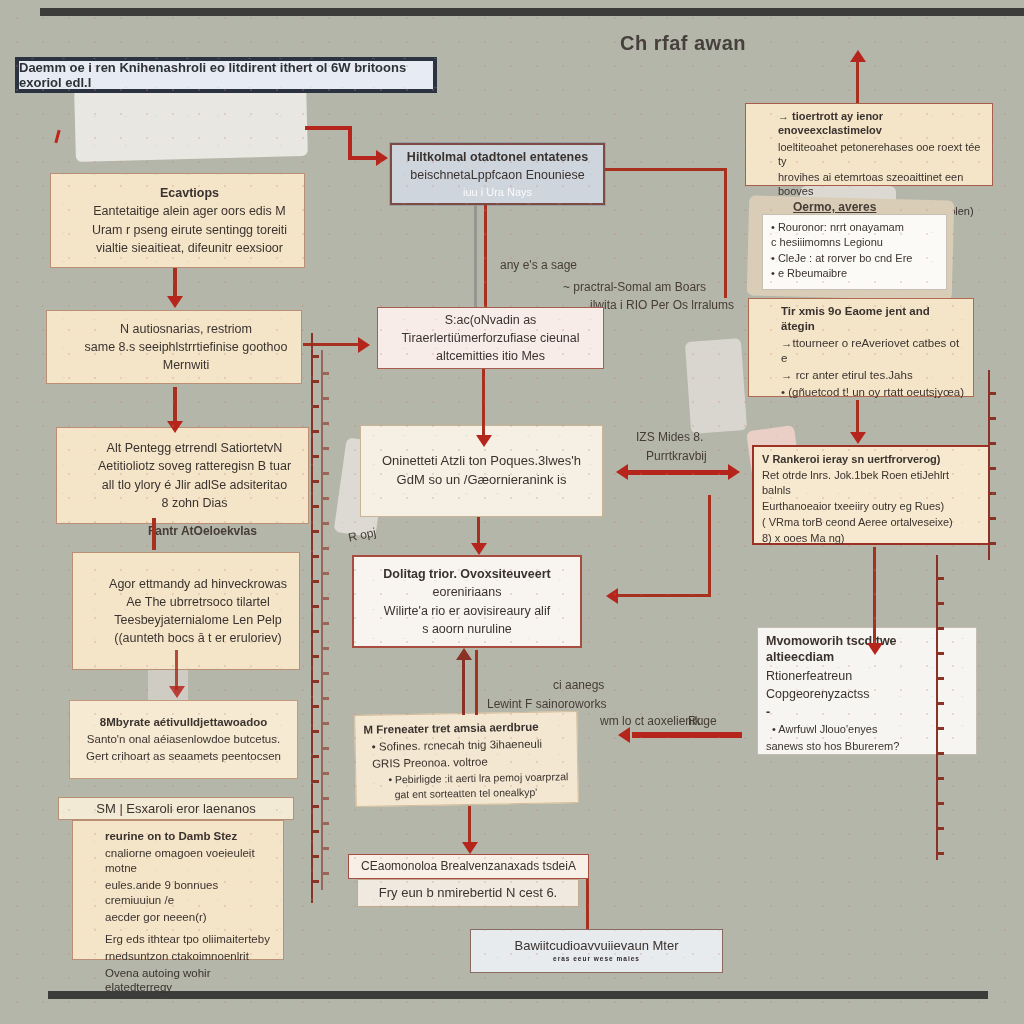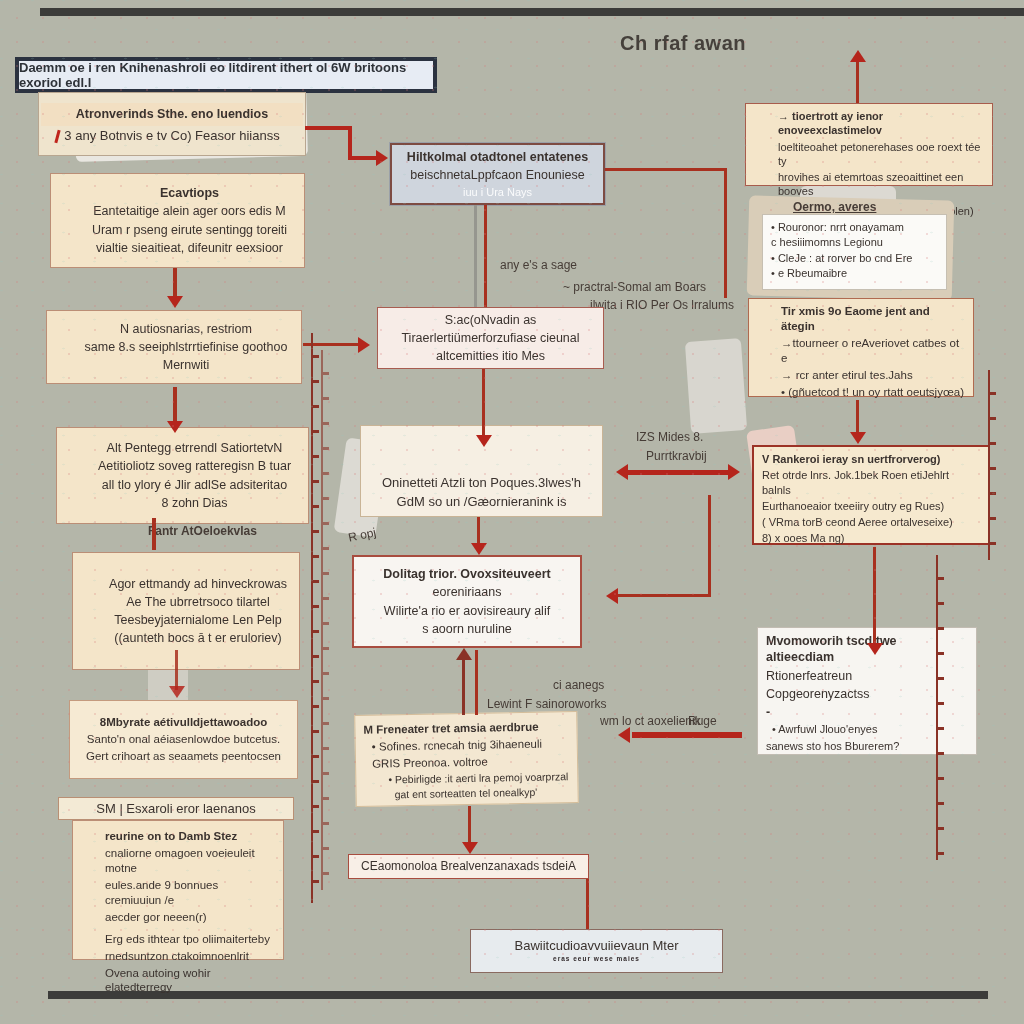--- a/index.html
+++ b/index.html
@@ -56,24 +56,20 @@
   <div class="abs scrap" style="left:75px;top:85px;width:232px;height:74px;background:#e9e7e1;transform:rotate(-1.5deg);"></div>
   <div class="abs scrap" style="left:340px;top:440px;width:42px;height:95px;background:#dcdad3;transform:rotate(8deg);"></div>
   <div class="abs scrap" style="left:688px;top:340px;width:56px;height:92px;background:#d8d6cf;transform:rotate(-4deg);"></div>
   <div class="abs scrap" style="left:148px;top:630px;width:40px;height:130px;background:#cfcdc3;"></div>
   <div class="abs scrap" style="left:750px;top:428px;width:48px;height:60px;background:#e9cfc5;transform:rotate(-8deg);"></div>
   <div class="abs scrap" style="left:800px;top:186px;width:96px;height:30px;background:#dcd9d2;"></div>
 
   <div class="abs title" style="left:620px;top:32px;">Ch rfaf awan</div>
   <div class="abs banner" style="left:15px;top:57px;width:422px;height:36px;">Daemm oe i ren Knihenashroli eo litdirent ithert ol 6W britoons exoriol edl.l</div>
 
-  <div class="abs box" style="left:38px;top:92px;width:268px;height:64px;background:#efe4cd;border:1px solid #b8a690;padding:2px;">
-    <div class="ln bold" style="background:#f2dfc2;padding:3px 0;">Atronverinds Sthe. eno luendios</div>
-    <div class="ln" style="font-size:13px;">3 any Botnvis e tv Co) Feasor hiianss</div>
-  </div>
   <div class="abs" style="left:56px;top:130px;width:3px;height:13px;background:#c0251c;transform:rotate(15deg);"></div>
 
   <div class="abs box cream" style="left:50px;top:173px;width:255px;height:95px;">
     <div class="ln bold">Ecavtiops</div>
     <div class="ln">Eantetaitige alein ager oors edis M</div>
     <div class="ln">Uram r pseng eirute sentingg toreiti</div>
     <div class="ln">vialtie sieaitieat, difeunitr eexsioor</div>
   </div>
 
   <div class="abs box cream" style="left:46px;top:310px;width:256px;height:74px;">
@@ -125,21 +121,21 @@
   <div class="lbl" style="left:500px;top:258px;">any e's a sage</div>
   <div class="lbl" style="left:563px;top:280px;">~ practral-Somal am Boars</div>
   <div class="lbl" style="left:590px;top:298px;">ilwita i RIO Per Os lrralums</div>
 
   <div class="abs box pinkbox" style="left:377px;top:307px;width:227px;height:62px;">
     <div class="ln">S:ac(oNvadin as</div>
     <div class="ln">Tiraerlertiümerforzufiase cieunal</div>
     <div class="ln">altcemitties itio Mes</div>
   </div>
 
-  <div class="abs box" style="left:360px;top:425px;width:243px;height:92px;background:#f6efe3;border:1.5px solid #c9b496;font-size:13px;justify-content:flex-end;">
+  <div class="abs box" style="left:360px;top:425px;width:243px;height:92px;background:#f6efe3;border:1.5px solid #c9b496;font-size:13px;">
     <div class="ln">Oninetteti Atzli ton Poques.3lwes'h</div>
     <div class="ln">GdM so un /Gæornieranink is</div>
   </div>
 
   <div class="lbl" style="left:636px;top:430px;">IZS Mides 8.</div>
   <div class="lbl" style="left:646px;top:449px;">Purrtkravbij</div>
 
   <div class="abs box whitebox" style="left:352px;top:555px;width:230px;height:93px;">
     <div class="ln bold">Dolitag trior. Ovoxsiteuveert</div>
     <div class="ln">eoreniriaans</div>
@@ -155,20 +151,23 @@
   <div class="abs box left-al" style="left:355px;top:713px;width:223px;height:92px;background:#f3e7d1;border:1px solid #d4bd9a;font-size:11.5px;transform:rotate(-1deg);padding-top:7px;">
     <div class="ln bold">M Freneater tret amsia aerdbrue</div>
     <div class="ln" style="padding-left:8px;">• Sofines. rcnecah tnig 3ihaeneuli</div>
     <div class="ln" style="padding-left:8px;">GRIS Preonoa. voltroe</div>
     <div class="ln" style="padding-left:24px;font-size:10.5px;">• Pebirligde :it aerti lra pemoj voarprzal</div>
     <div class="ln" style="padding-left:30px;font-size:10.5px;">gat ent sorteatten tel onealkyp'</div>
   </div>
 
   <div class="abs box" style="left:348px;top:854px;width:241px;height:25px;background:#f8efe7;border:1.5px solid #a84c3f;font-size:12px;">
     <div class="ln">CEaomonoloa Brealvenzanaxads tsdeiA</div>
+  </div>
+  <div class="abs box" style="left:357px;top:879px;width:222px;height:28px;background:#efe9e0;border:1.5px solid #c2a88c;font-size:13px;">
+    <div class="ln">Fry eun b nmirebertid N cest 6.</div>
   </div>
 
   <div class="abs box bluebox2" style="left:470px;top:929px;width:253px;height:44px;gap:0;">
     <div class="ln" style="font-size:13px;">Bawiitcudioavvuiievaun Mter</div>
     <div class="ln micro">eras eeur wese maies</div>
   </div>
 
   <div class="abs box cream left-al" style="left:745px;top:103px;width:248px;height:83px;font-size:11px;border-color:#a85c4c;">
     <div class="ln bold">→ tioertrott ay ienor enoveexclastimelov</div>
     <div class="ln">loeltiteoahet petonerehases ooe roext tée ty</div>

